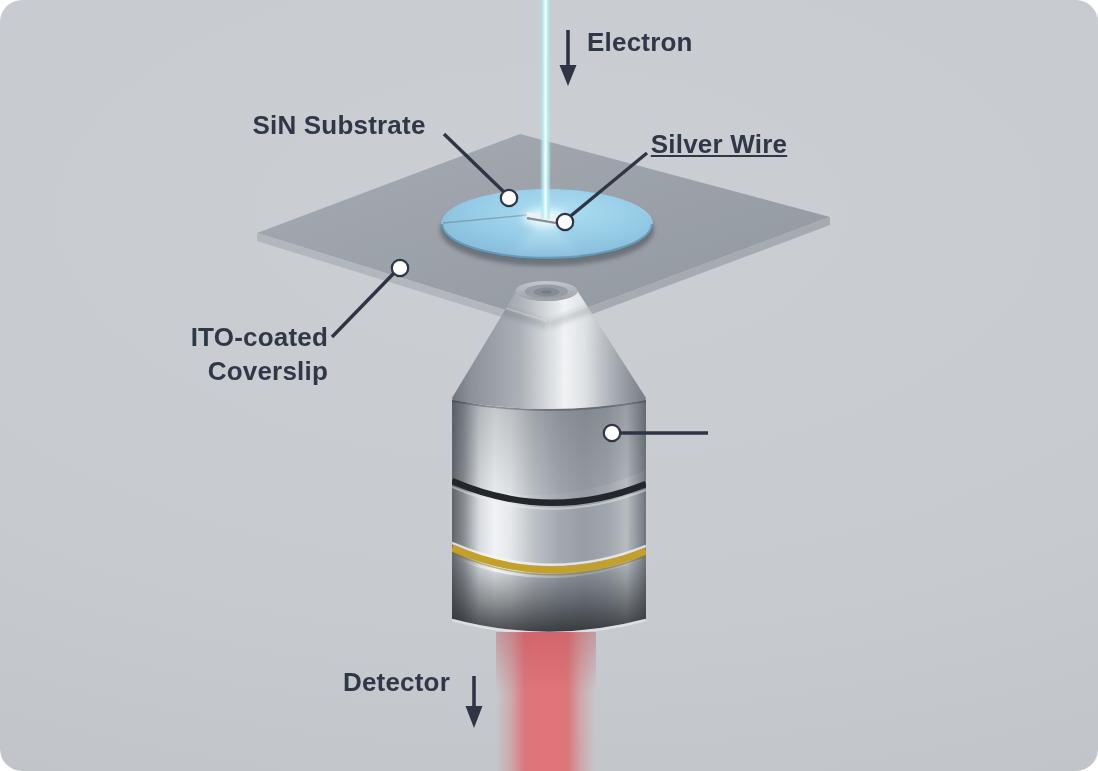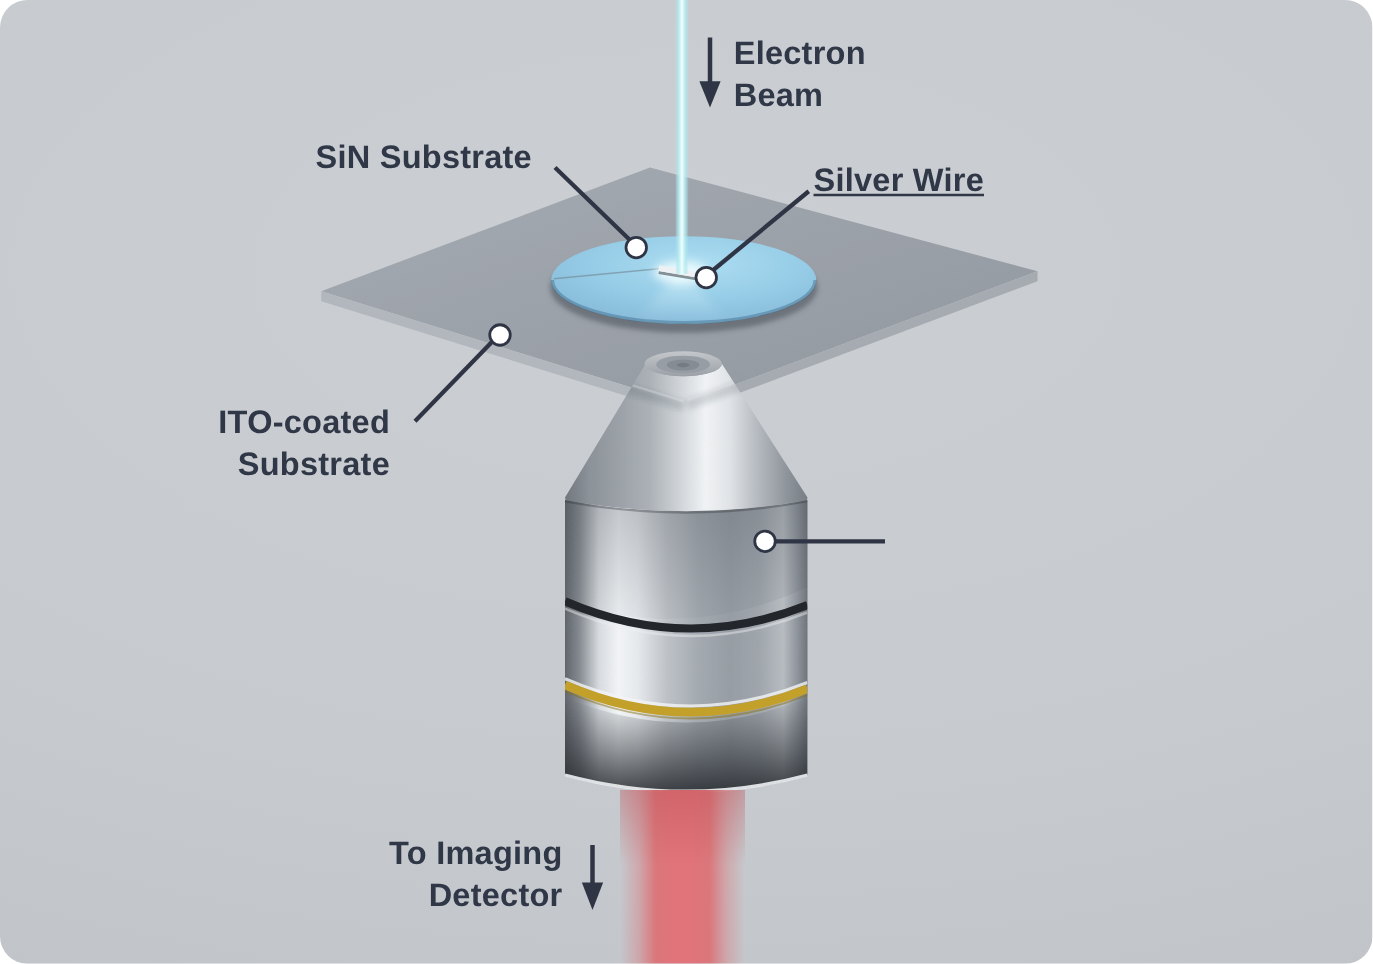--- a/index.html
+++ b/index.html
@@ -210,35 +210,33 @@
   <g fill="#2f3545" stroke="#2f3545">
     <line x1="568" y1="30" x2="568" y2="68" stroke-width="3.6"></line>
     <polygon points="559.5,65 576.5,65 568,86" stroke="none"></polygon>
     <line x1="474" y1="676" x2="474" y2="709" stroke-width="3.6"></line>
     <polygon points="465.5,706 482.5,706 474,728" stroke="none"></polygon>
   </g>
 </svg>
 
 <div class="label" style="left:587px;top:25px;">
   <span style="display:block">Electron</span>
-  <span style="display:block">Beam</span>
 </div>
 
 <div class="label center" style="left:339px;top:125px;text-align:center;">
   <span>SiN Substrate</span>
 </div>
 
 <div class="label center" style="left:719px;top:144px;text-decoration:underline;">
   <span>Silver Wire</span>
 </div>
 
-<div class="label r" style="right:786px;top:320px;">
+<div class="label r" style="right:770px;top:320px;">
   <span style="display:block">ITO-coated</span>
-  <span style="display:block">Substrate</span>
+  <span style="display:block">Coverslip</span>
 </div>
 
 
 <div class="label r" style="right:648px;top:665px;">
-  <span style="display:block">To Imaging</span>
   <span style="display:block">Detector</span>
 </div>
 
 </div>
 
 </body></html>

